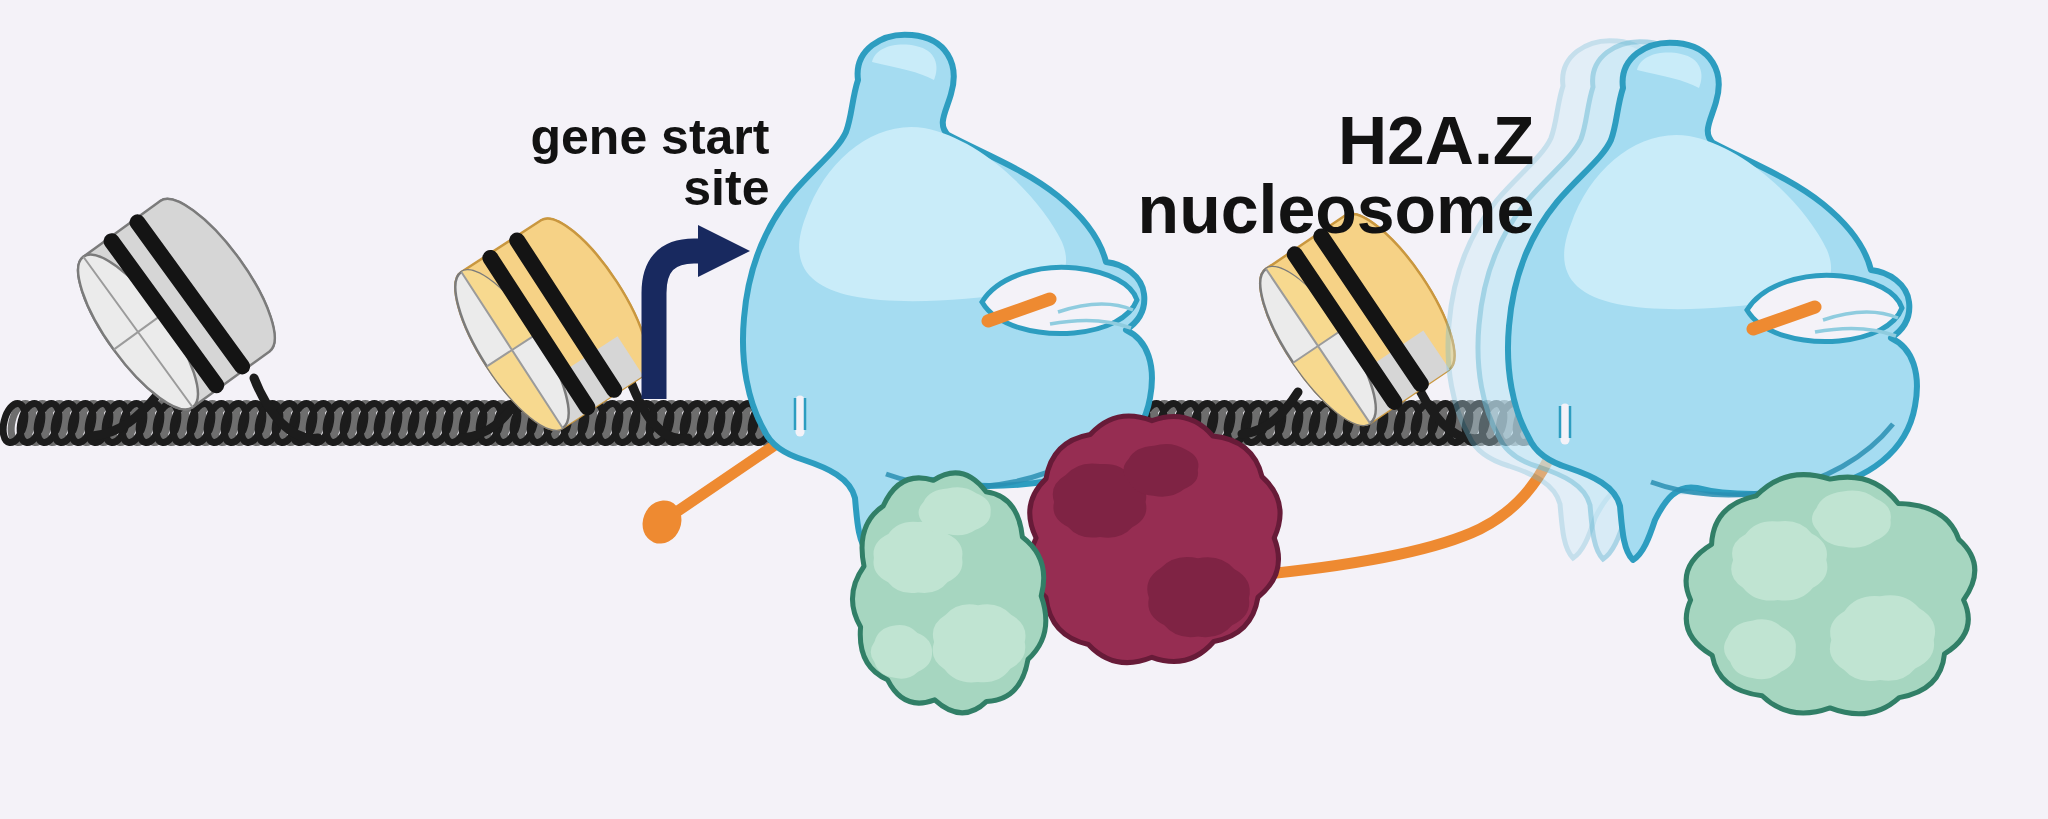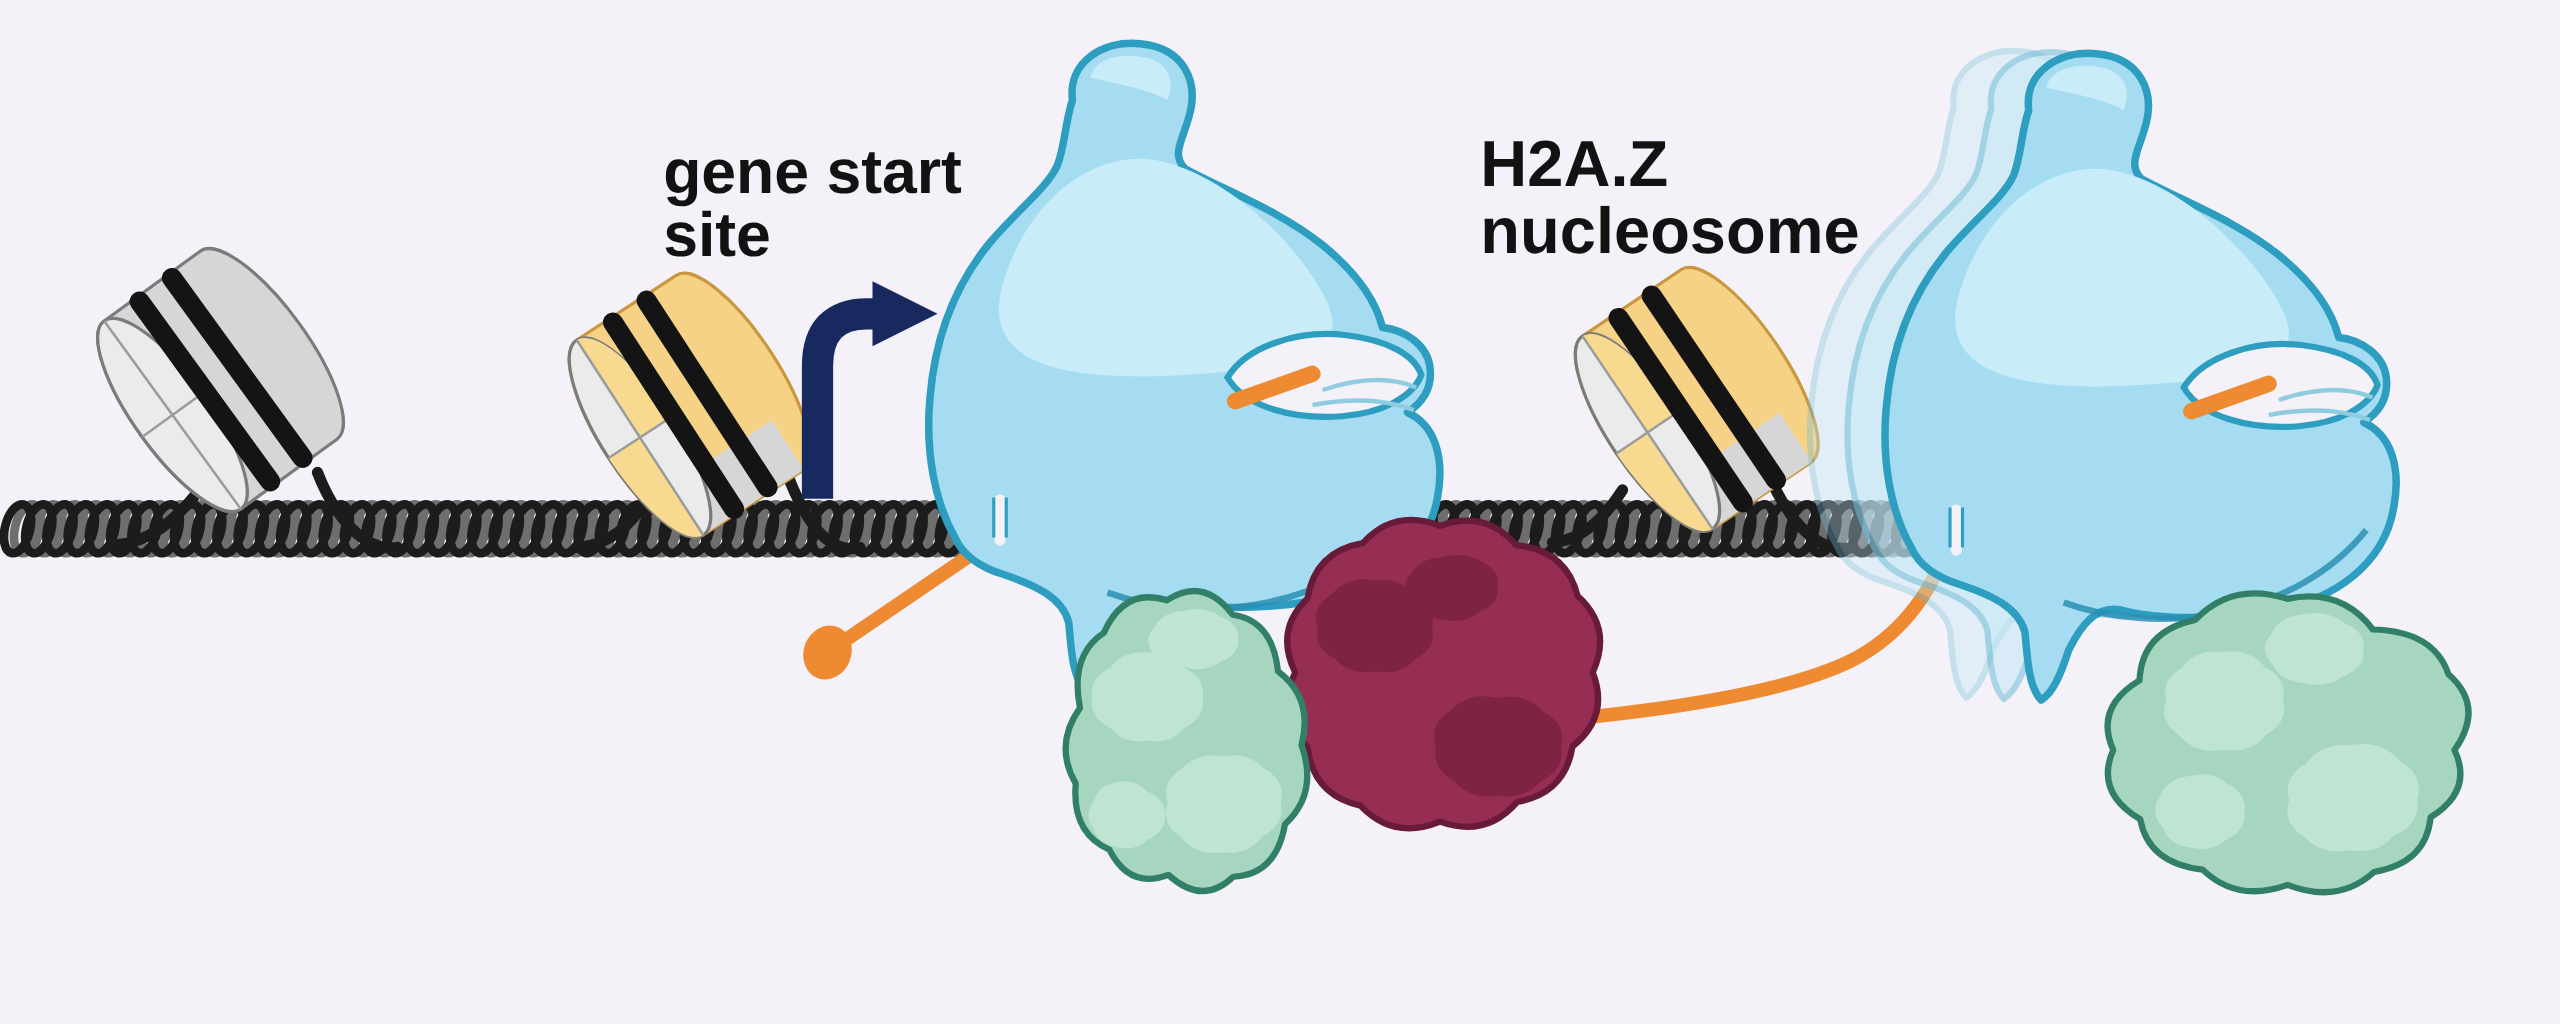--- a/index.html
+++ b/index.html
@@ -1,23 +1,23 @@
 <!DOCTYPE html>
 <html style="--background: #f4f2f8; --label_text: #121212; --arrow_navy: #18295f; --dna_front: #1c1c1c; --dna_back: #6e6e6e; --dna_wrap: #141414; --nuc_face: #ebebeb; --nuc_side: #d6d6d6; --nuc_back: #c9c9c9; --nuc_outline: #7b7b7b; --nuc_line: #9b9b9b; --histone_yellow: #f6d286; --histone_yellow_back: #f0c878; --histone_yellow_face: #f7d98f; --histone_yellow_outline: #c9973f; --rnapii_fill: #a5dcf1; --rnapii_highlight: #c9ecf9; --rnapii_outline: #2d9dc0; --rnapii_shade: #2a8fb3; --rna_orange: #ee8a31; --teal_fill: #a6d6c0; --teal_patch: #c0e4d2; --teal_outline: #317f67; --maroon_fill: #962d52; --maroon_patch: #7f2344; --maroon_outline: #671b38;"><head>
 <meta charset="utf-8">
 <style>
   html,body{margin:0;padding:0;background:#f4f2f8;}
   .stage{position:relative;width:2048px;height:819px;overflow:hidden;background:var(--background,#f4f2f8);
          font-family:"Liberation Sans",sans-serif;}
   svg{position:absolute;inset:0;}
   .lbl{position:absolute;transform:translateX(-50%);font-weight:bold;color:var(--label_text,#121212);
-       text-align:left;white-space:pre-line;line-height:1.02;}
+       text-align:right;white-space:pre-line;line-height:1.02;}
   .lbl-gene{left:650px;top:112px;font-size:50px;}
   .lbl-pol{left:924px;top:196px;font-size:62px;letter-spacing:5px;}
-  .lbl-h2az{left:1336px;top:106px;font-size:52px;}
+  .lbl-h2az{left:1336px;top:106px;font-size:68px;}
 
   .dna-f{stroke:var(--dna_front);fill:none;stroke-width:7;}
   .dna-b{stroke:var(--dna_back);fill:none;stroke-width:7;}
   .linker{stroke:var(--dna_front);stroke-width:9;fill:none;stroke-linecap:round;}
 
   .nuc-side{fill:var(--nuc_side);stroke:var(--nuc_outline);stroke-width:2.5;}
   .nuc-back{fill:var(--nuc_back);stroke:var(--nuc_outline);stroke-width:2;}
   .nuc-face{fill:var(--nuc_face);stroke:var(--nuc_outline);stroke-width:2.5;}
   .nuc-facelines{stroke:var(--nuc_line);stroke-width:2;fill:none;}
   .nuc-band{fill:var(--dna_wrap);}

